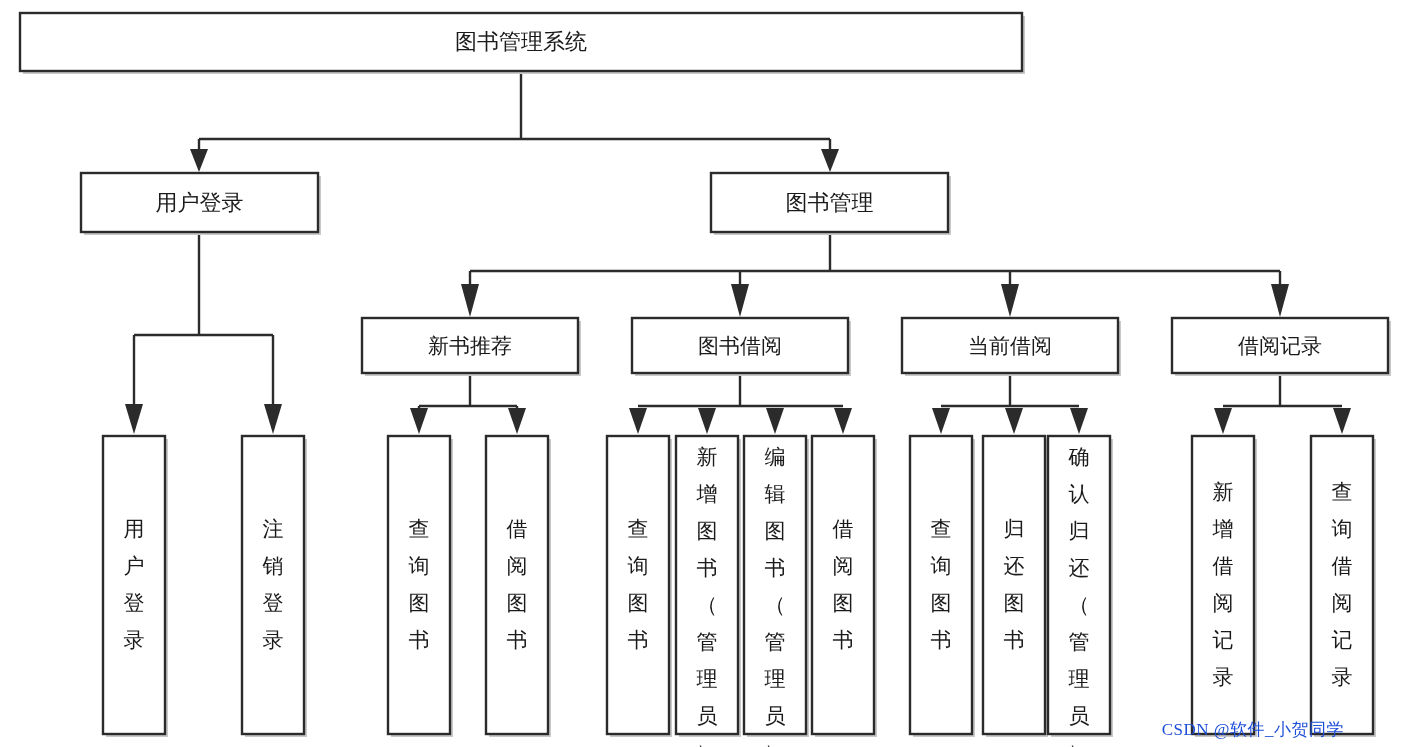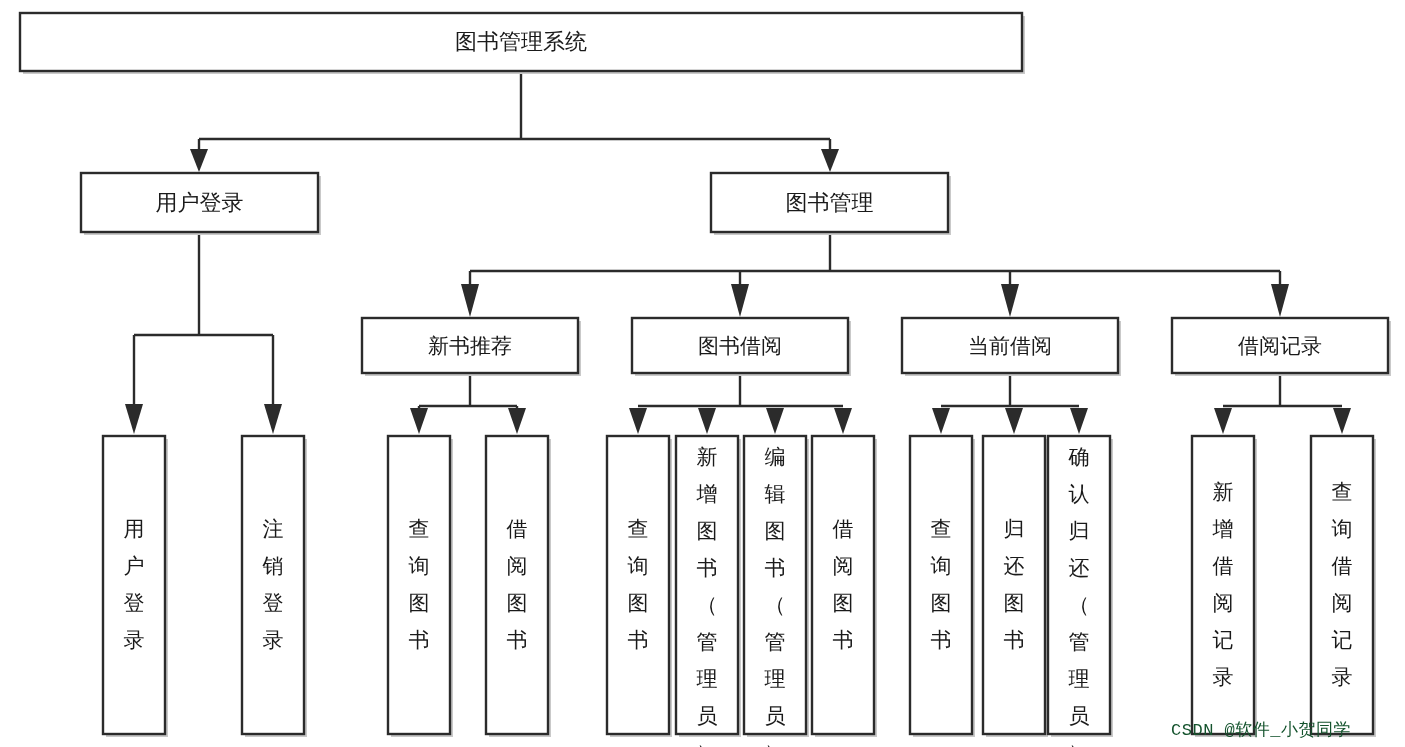--- a/index.html
+++ b/index.html
@@ -57,25 +57,25 @@
   }
   .leaf-label-cell {
     font-family: "DejaVu Sans", "Liberation Sans", sans-serif;
     fill: #1a1a1a;
     font-size: 21px;
     text-anchor: middle;
     dominant-baseline: middle;
   }
   .watermark {
     position: absolute;
-    right: 8px;
+    right: 15px;
     bottom: 6px;
-    font-family: Liberation Mono, monospace;
+    font-family: Liberation Serif, serif;
     font-size: 17px;
-    color: #14532d;
+    color: #1d4ed8;
     white-space: nowrap;
     letter-spacing: 0.5px;
   }
 </style>
 </head>
 <body>
 
 <div id="diagram-root">
   <svg class="flow" viewBox="0 0 1405 747">
 

